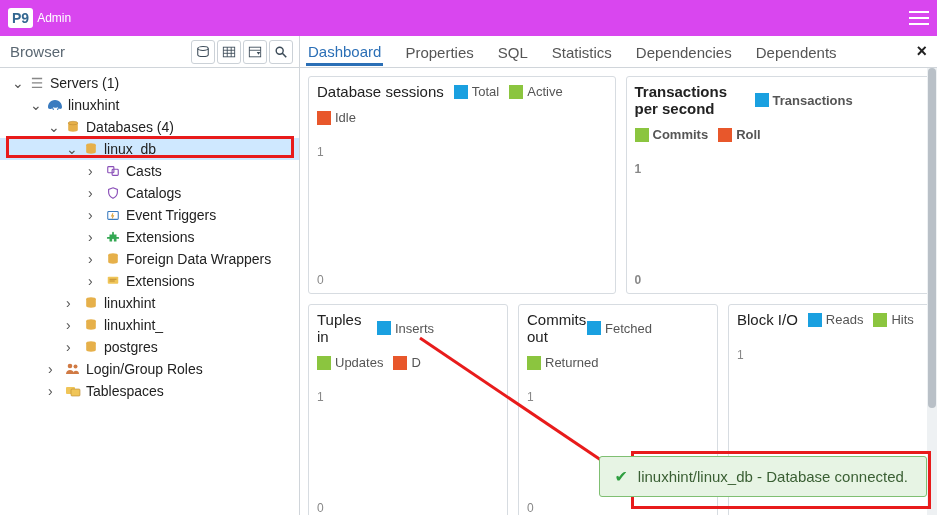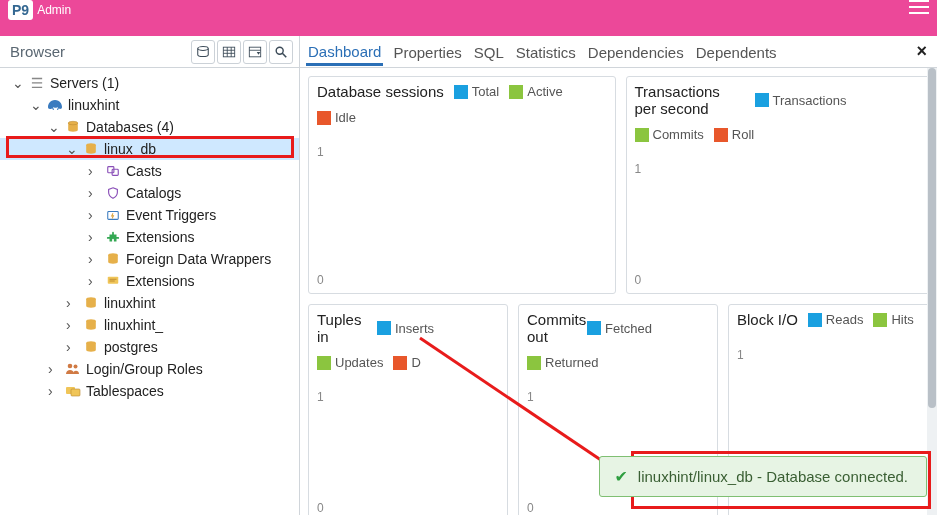--- a/index.html
+++ b/index.html
@@ -1,18 +1,18 @@
 <!DOCTYPE html>
 <html><head>
 <meta charset="utf-8">
 <style>
   * { box-sizing: border-box; margin:0; padding:0; }
   html,body { width:937px; height:515px; font-family: -apple-system, "Segoe UI", Helvetica, Arial, sans-serif; font-size:14px; color:#222; overflow:hidden; background:#fff;}
   
-  .topbar { background:#ec4899; height:36px; display:flex; align-items:flex-start; justify-content:space-between; padding:0 8px; color:#fff;}
+  .topbar { background:#d946ef; height:36px; display:flex; align-items:center; justify-content:space-between; padding:0 8px; color:#fff;}
   .logo { display:flex; align-items:center; gap:4px;}
   .logo-badge { background:#fff; color:#336791; border-radius:3px; padding:0 4px; font-weight:bold; font-size:14px; line-height:20px;}
   .logo-text { font-size:12px; font-weight:400;}
   .hamburger { cursor:pointer; display:flex; flex-direction:column; gap:4px;}
   .hamburger span{ width:20px; height:2px; background:#fff; display:block;}
   
   .main { display:flex; height:calc(515px - 36px); }
   .sidebar { width:300px; border-right:1px solid #d0d5da; display:flex; flex-direction:column; }
   .sidebar-header{ height:32px; display:flex; align-items:center; justify-content:space-between; padding:0 6px 0 10px; border-bottom:1px solid #d0d5da;}
   .sidebar-header-title{ color:#5a6772; font-size:15px;}
@@ -21,21 +21,21 @@
   .tree { flex:1; overflow:auto; padding:4px 0 8px 0;}
   .tree-row{ display:flex; align-items:center; height:22px; padding-left:6px; white-space:nowrap; cursor:pointer; gap:4px; font-size:14px; color:#222;}
   .tree-row .chev{ width:12px; color:#555;}
   .tree-row .ico{ width:18px; display:inline-flex; align-items:center; justify-content:center;}
   .tree-row.sel { background:#cfe8ff; }
   .redbox { position:absolute; border:3px solid #e81b1b; pointer-events:none;}
   .indent1{padding-left:12px;} .indent2{padding-left:30px;} .indent3{padding-left:48px;}
   .indent4{padding-left:66px;} .indent5{padding-left:88px;}
   
   .content{ flex:1; position:relative; display:flex; flex-direction:column;}
-  .tabs{ height:32px; display:flex; align-items:center; border-bottom:1px solid #d0d5da; padding:0 6px; gap:8px; position:relative;}
+  .tabs{ height:32px; display:flex; align-items:center; border-bottom:1px solid #d0d5da; padding:0 6px; gap:20px; position:relative;}
   .tab{ color:#555; font-size:15px; cursor:pointer; padding:6px 2px 4px 2px; }
   .tab.active{ color:#2b6fb6; border-bottom:3px solid #2b6fb6; padding-bottom:3px;}
   .tab-close{ position:absolute; right:10px; font-size:18px; font-weight:bold; cursor:pointer; color:#222;}
   .dash{ flex:1; overflow:hidden; padding:8px 4px 8px 8px; position:relative; }
   .scrollbar{ position:absolute; right:0; top:0; bottom:0; width:10px; background:#eef1f3;}
   .scrollbar .thumb{ position:absolute; left:1px; right:1px; top:0; height:340px; background:#b9c0c7; border-radius:4px;}
   .row1{ display:flex; gap:10px; height:218px;}
   .row2{ display:flex; gap:10px; height:218px; margin-top:10px;}
   .card{ border:1px solid #d7dce1; border-radius:3px; background:#fff; display:flex; flex-direction:column; overflow:hidden;gap:8px;}
   .card-head{ padding:6px 8px 4px 8px; display:flex; align-items:center; gap:10px; flex-wrap:wrap;}
@@ -286,21 +286,21 @@
             <span class="legend">
                 <span class="swatch" style="background:#e8572b"></span>
                 <span>Idle</span>
               </span>
           </div>
           <div class="card-body">
             <span class="ylab axis-top">1</span>
             <span class="ylab axis-bot">0</span>
           </div>
         </div>
-        <div class="card" style="flex:1;">
+        <div class="card" style="flex:1;font-weight:bold;">
           <div class="card-head">
             <span class="card-title" style="max-width:110px">Transactions per second</span>
             <span class="legend">
                 <span class="swatch" style="background:#1aa0e0"></span>
                 <span>Transactions</span>
               </span>
             <span class="legend">
                 <span class="swatch" style="background:#8bc53f"></span>
                 <span>Commits</span>
               </span>

